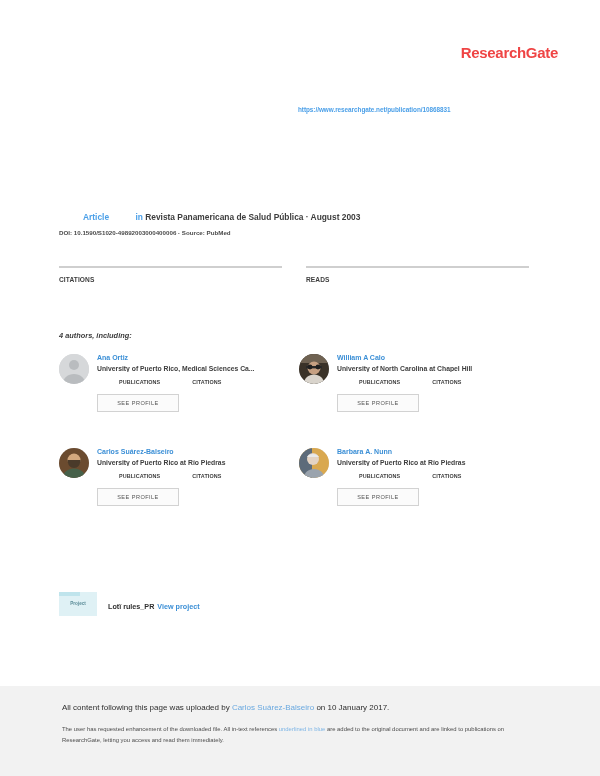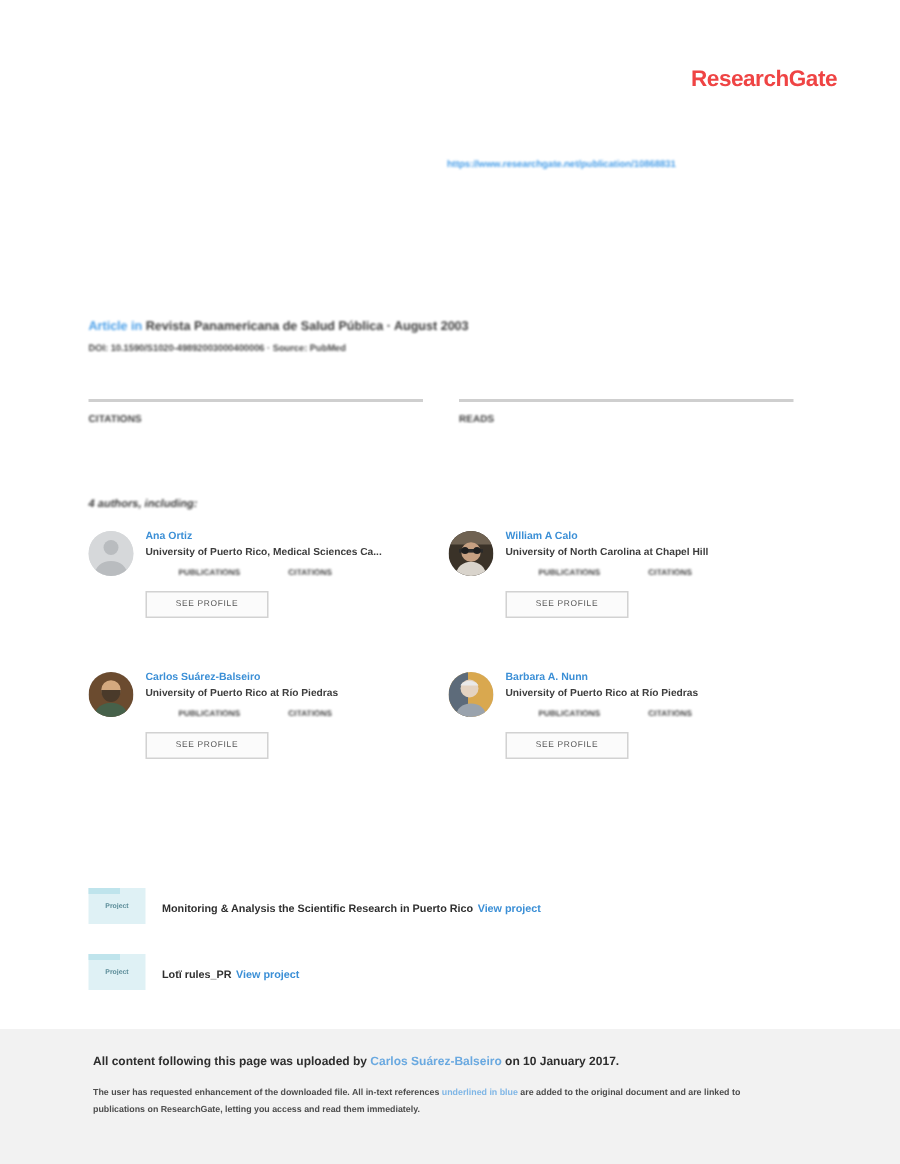--- a/index.html
+++ b/index.html
@@ -56,20 +56,21 @@
   }
   .article-line {
     font-size: 8.4px;
     font-weight: bold;
     color: #3d3d3d;
     filter: blur(0.55px);
     white-space: nowrap;
   }
   .article-line .art-word {
     color: #4a9fe8;
+    margin-left: 24px;
   }
   .article-line .journal {
     color: #3d3d3d;
     margin-top: 21px;
   }
   .doi-line {
     margin-top: 7px;
     font-size: 6.2px;
     font-weight: bold;
     color: #4a4a4a;
@@ -267,21 +268,20 @@
   
   .footer {
     position: absolute;
     left: 0;
     top: 686px;
     width: 600px;
     height: 90px;
     background: #f2f2f2;
     box-sizing: border-box;
     padding: 17px 36px 0 62px;
-    font-weight: bold;
   }
   .footer-line1 {
     font-size: 8px;
     color: #2e2e2e;
     white-space: nowrap;
   }
   .footer-line1 a,
   .footer-line1 .lnk {
     color: #6aa9e0;
     text-decoration: none;
@@ -439,36 +439,27 @@
         </div>
         <div class="see-profile">SEE PROFILE</div>
       </div>
     </div>
 
   </div>
 
 
   <div class="projects">
 
+
     <div class="project">
       <div class="proj-thumb">
         <div class="tab"></div>
         <div class="lbl">Project</div>
       </div>
       <div>
-        <span class="proj-title">Monitoring &amp; Analysis the Scientific Research in Puerto Rico</span><span class="proj-link">View project</span>
-      </div>
-    </div>
-
-    <div class="project">
-      <div class="proj-thumb">
-        <div class="tab"></div>
-        <div class="lbl">Project</div>
-      </div>
-      <div>
         <span class="proj-title">Lotï rules_PR</span><span class="proj-link">View project</span>
       </div>
     </div>
 
   </div>
 
   <div class="footer">
     <div class="footer-line1">
       <span>All content following this page was uploaded by </span><span class="lnk">Carlos Suárez-Balseiro</span><span> on 10 January 2017.</span>
     </div>

